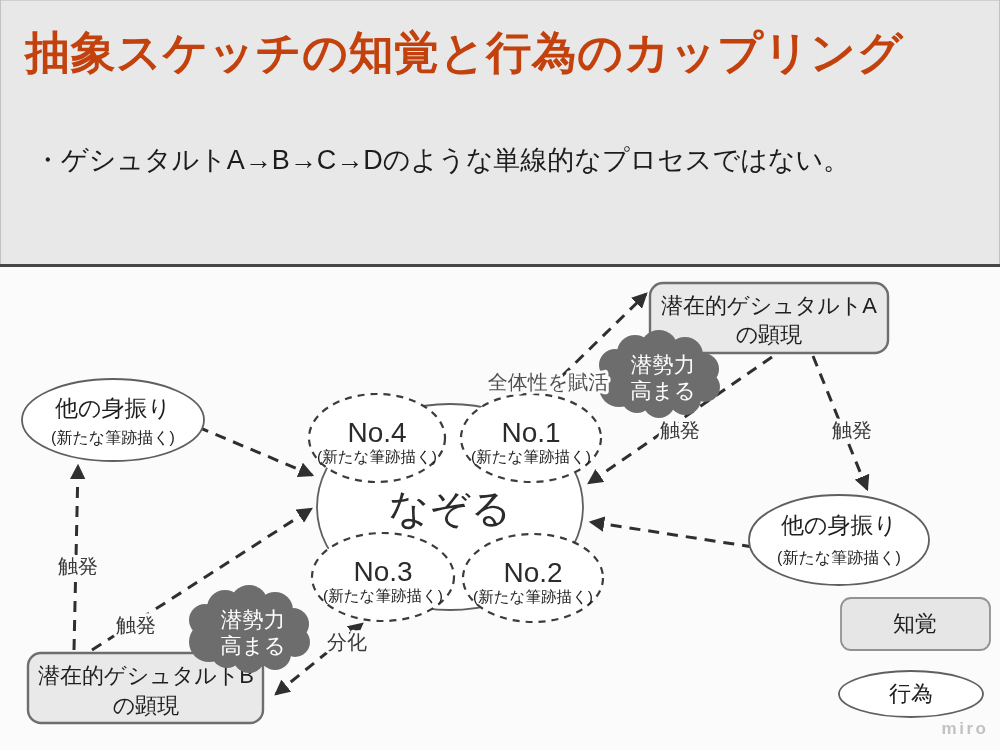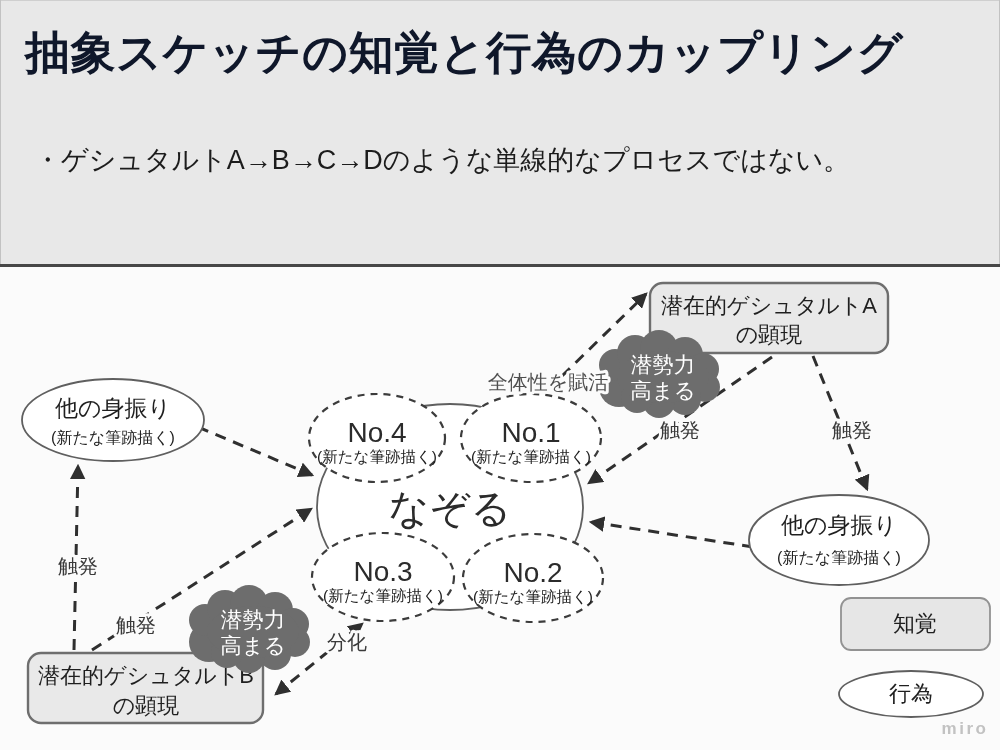--- a/index.html
+++ b/index.html
@@ -3,21 +3,21 @@
 <meta charset="utf-8">
 <style>
   html,body{margin:0;padding:0;}
   body{width:1000px;height:750px;overflow:hidden;background:#fbfbfb;
        font-family:"Liberation Sans","DejaVu Sans",sans-serif;}
   .slide{position:relative;width:1000px;height:750px;background:#fbfbfb;}
   .header{position:absolute;left:0;top:0;width:1000px;height:264px;
           background:#e8e8e8;border-bottom:3px solid #474747;
           box-shadow:inset 1px 0 0 #c2c2c2, inset -1px 0 0 #c2c2c2, inset 0 1px 0 #cfcfcf;}
   .title{position:absolute;left:25px;top:26px;width:960px;margin:0;
-         font-size:45px;font-weight:800;color:#0f172a;letter-spacing:0.5px;line-height:1.2;}
+         font-size:45px;font-weight:800;color:#c2410c;letter-spacing:0.5px;line-height:1.2;}
   .bullet{position:absolute;left:18px;margin:16px;width:972px;
           font-size:27px;color:#1c1c1c;line-height:1.38;}
   .bullet.b1{top:126px;}
   .bullet.b2{top:182px;}
   .canvas{position:absolute;left:0;top:270px;}
 
   
   .con{fill:none;stroke:#2f2f2f;stroke-width:3;stroke-dasharray:11 8;}
   .solid-ellipse{fill:#ffffff;stroke:#5f5f5f;stroke-width:1.8;}
   .dash-ellipse{fill:#ffffff;stroke:#3c3c3c;stroke-width:2.2;stroke-dasharray:7 6;}

